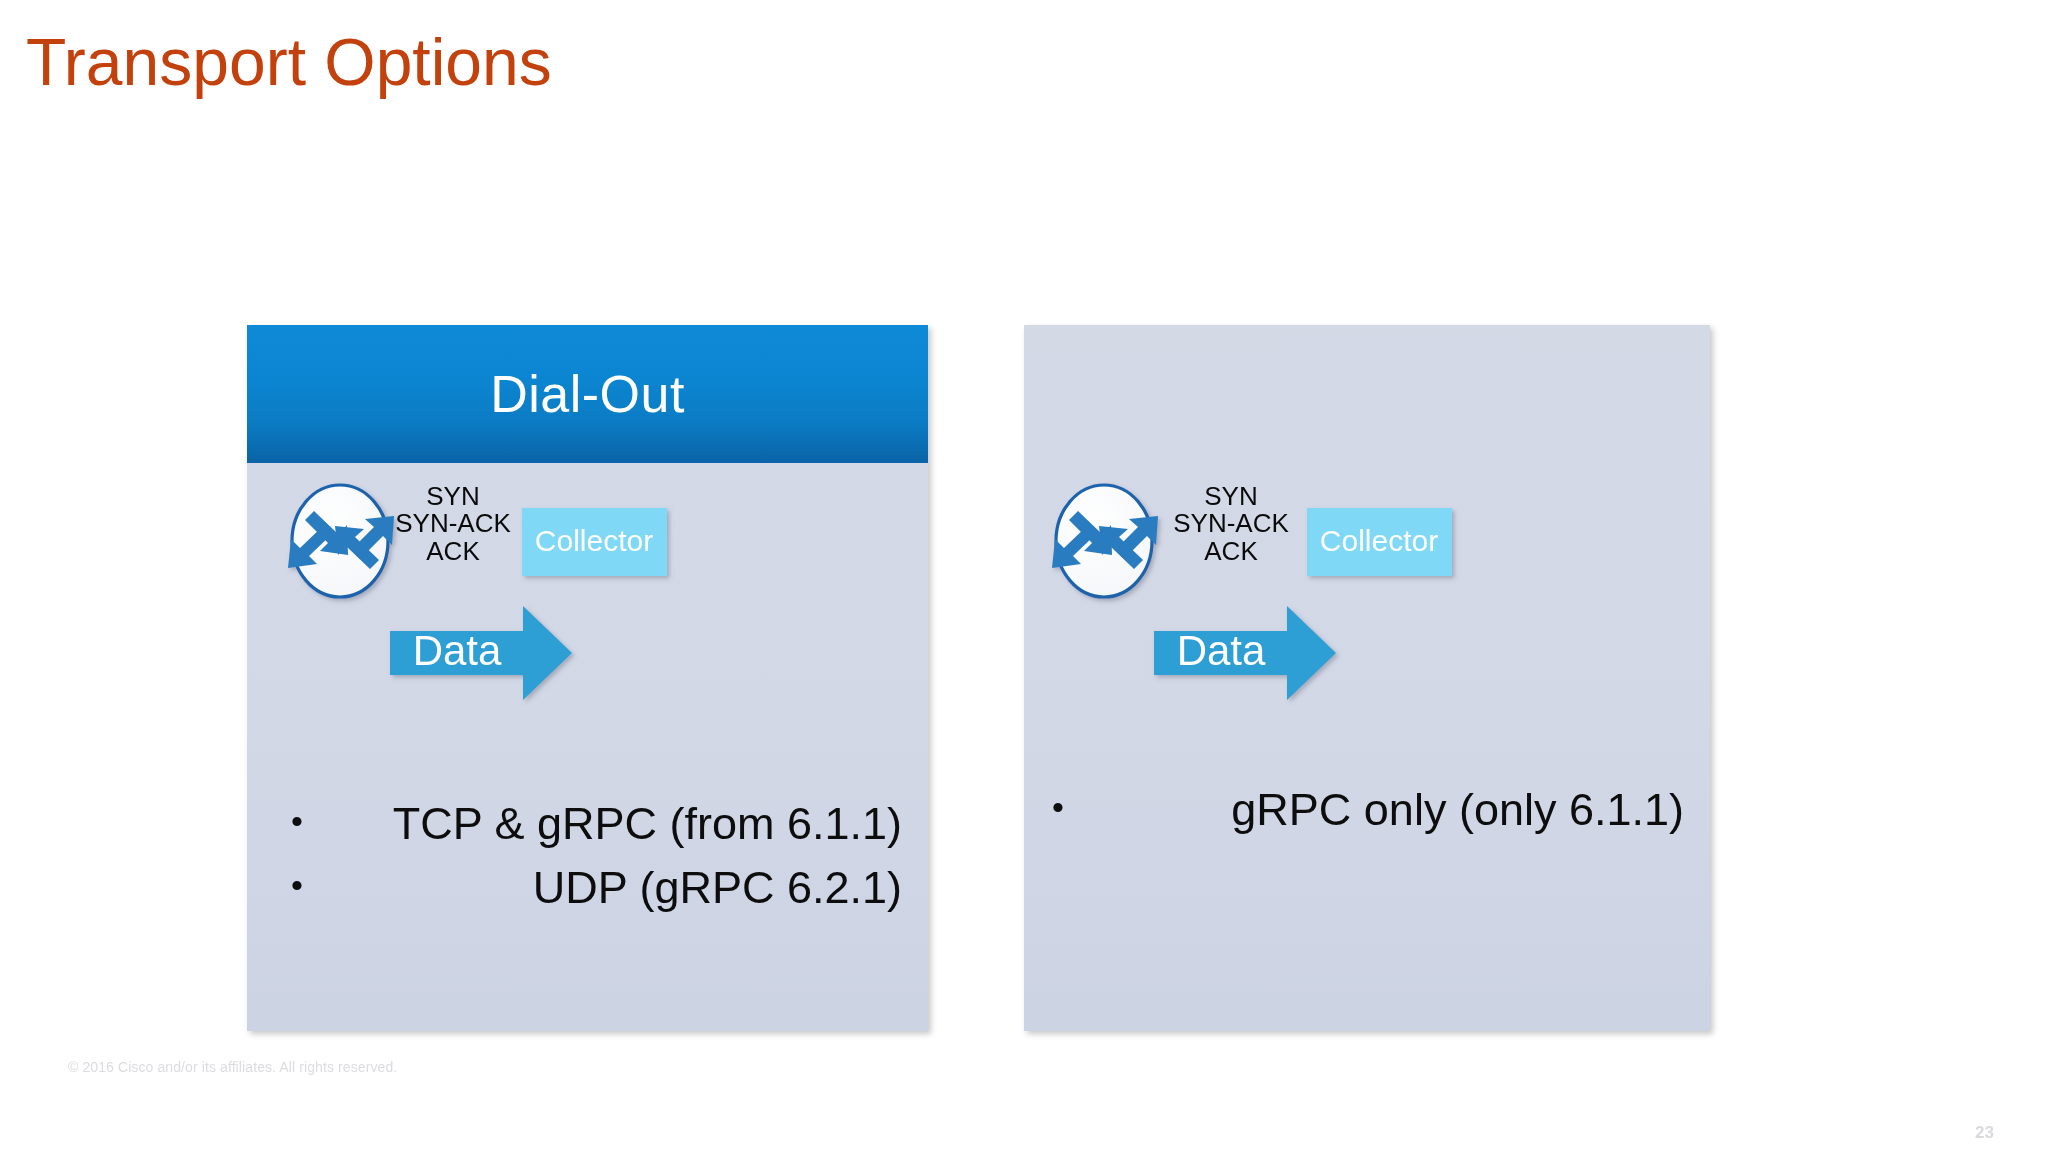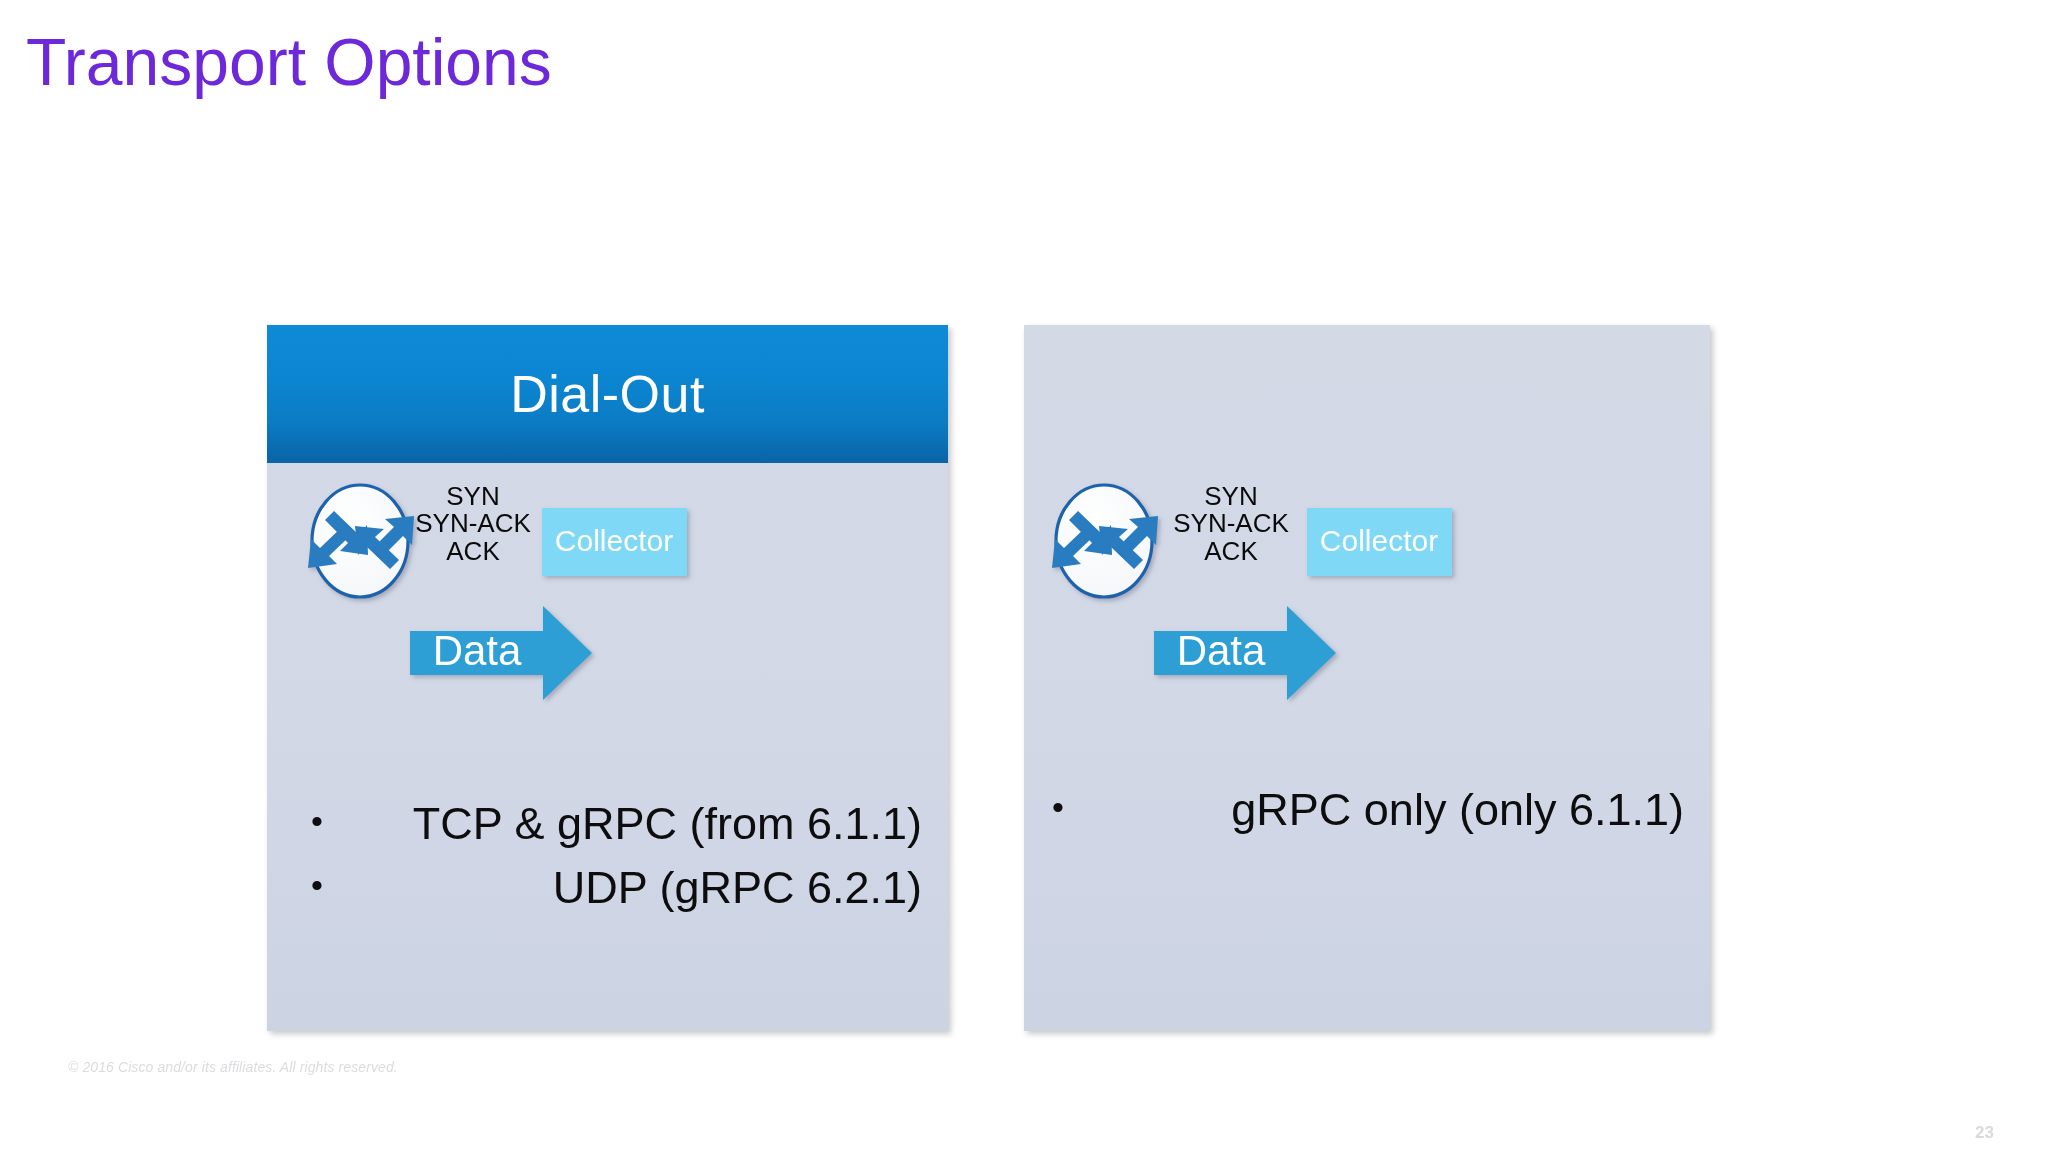--- a/index.html
+++ b/index.html
@@ -16,36 +16,36 @@
     background: #ffffff;
   }
 
   
   #slide-title {
     position: absolute;
     left: 26px;
     top: 28px;
     font-size: 66px;
     line-height: 1.05;
-    color: #6d28d9;
+    color: #c2410c;
     font-weight: 400;
     letter-spacing: 0px;
     white-space: nowrap;
   }
 
   
   .card {
     position: absolute;
     top: 325px;
     width: 681px;
     height: 706px;
     background: linear-gradient(180deg, #d4d9e6 0%, #d2d8e6 55%, #ccd3e3 100%);
     box-shadow: 3px 3px 6px rgba(0,0,0,0.22);
   }
-  #card-dial-out { left: 247px; margin-left: 20px; }
+  #card-dial-out { left: 247px; }
   #card-dial-in  { left: 1024px; width: 686px; }
 
   .card-header {
     position: absolute;
     left: 0; top: 0;
     width: 100%;
     height: 138px;
     background: linear-gradient(180deg, #0f8ad6 0%, #0c86d2 35%, #0b7cc4 70%, #0a63a6 100%);
     display: flex;
     align-items: center;
@@ -107,21 +107,20 @@
   
   #footer-copyright {
     position: absolute;
     left: 68px;
     top: 1067px;
     transform: translateY(-50%);
     font-size: 14px;
     color: #dcdce0;
     letter-spacing: 0.1px;
     white-space: nowrap;
-    font-style: italic;
   }
   #footer-page-number {
     position: absolute;
     right: 54px;
     top: 1133px;
     transform: translateY(-50%);
     font-size: 17px;
     color: #d9d9de;
     font-weight: bold;
   }

